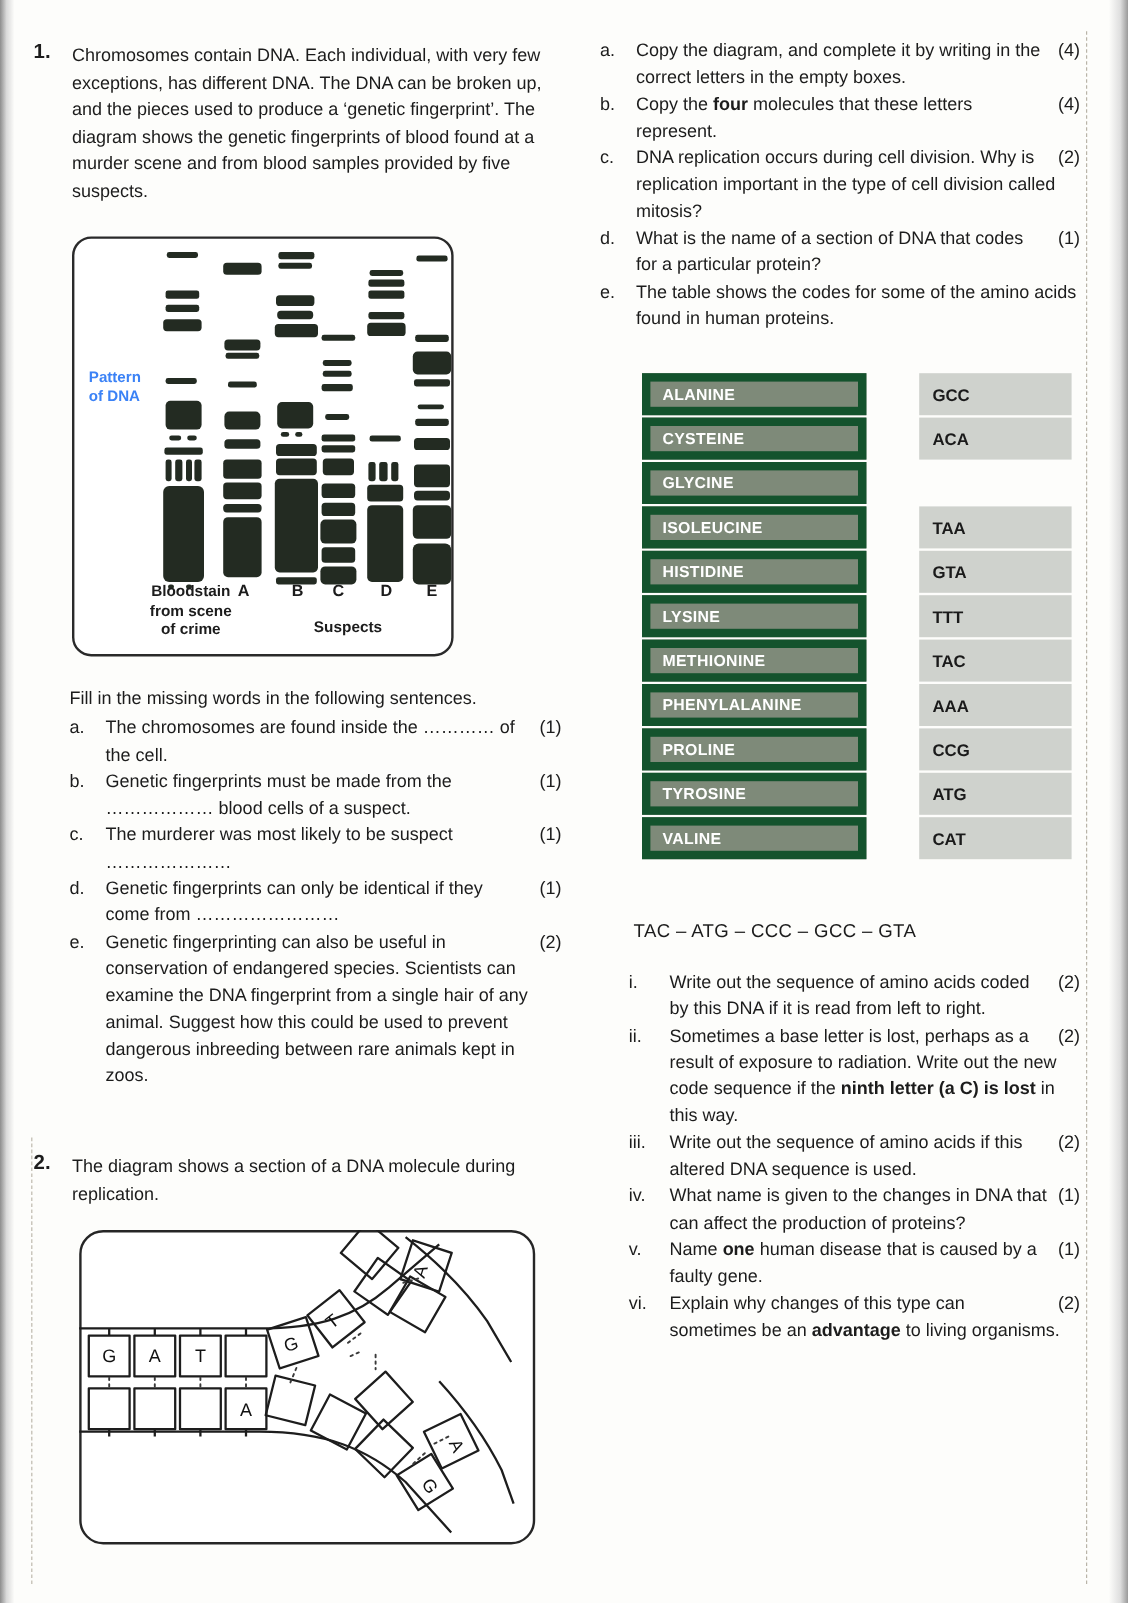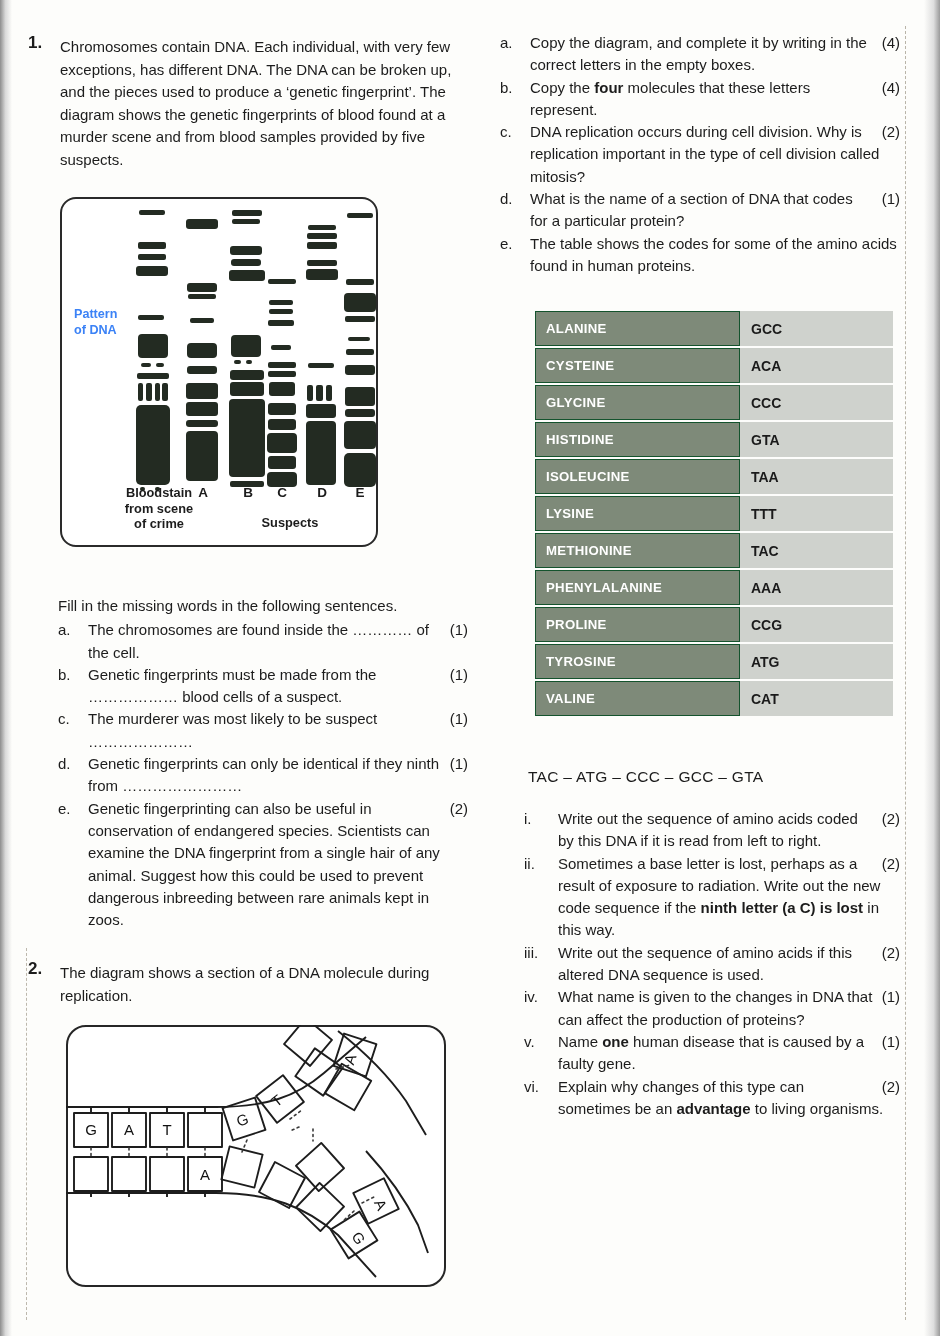--- a/index.html
+++ b/index.html
@@ -41,21 +41,21 @@
   .qbody{flex:1;font-size:15px;line-height:22.5px;}
   .qbody p{margin:4px;}
 
   .listrow{display:flex;align-items:flex-start;font-size:15px;line-height:22.3px;}
   .marker{flex:0 0 30px;}
   .marker.rom{flex:0 0 34px;}
   .ltext{flex:1;position:relative;}
   .marks{float:right;margin-left:8px;}
   b{font-weight:bold;}
 
-  .intro{font-size:15px;line-height:22.3px;margin-bottom:1px;margin-top:23px;}
+  .intro{font-size:15px;line-height:22.3px;margin-bottom:1px;}
 
   
   .gel-wrap{position:absolute;left:60px;top:197px;width:318px;height:350px;}
   .gel-box{
     position:absolute;inset:0;
     border:2.2px solid #2a2a2a;border-radius:16px;background:#ffffff;
   }
   .gel-label-left{
     position:absolute;left:14px;top:110px;font-size:12.6px;line-height:15.5px;
     font-weight:bold;color:#3b82f6;
@@ -64,29 +64,29 @@
     font-size:12.8px;line-height:15.5px;font-weight:bold;}
   .gel-suspects{position:absolute;left:160px;top:318px;width:140px;text-align:center;
     font-size:12.8px;font-weight:bold;}
   .lane-letter{position:absolute;top:288px;width:22px;text-align:center;
     font-size:13.5px;font-weight:bold;}
 
   
   .aa-table{position:absolute;left:535px;top:311px;width:358px;}
   .aa-row{display:flex;height:35px;margin-bottom:2px;}
   .aa-name{
-    width:205px;background:#7e8a79;color:#ffffff;
+    width:187px;background:#7e8a79;color:#ffffff;
     font-size:13.2px;font-weight:bold;letter-spacing:.3px;
     display:flex;align-items:center;padding-left:10px;box-sizing:border-box;
-    border:1px solid #14532d;
+    border:7px solid #14532d;
   }
   .aa-code{
     flex:1;background:#cfd2cd;color:#1a1a1a;
     font-size:14px;font-weight:bold;
-    display:flex;align-items:center;padding-left:11px;box-sizing:border-box;
+    display:flex;align-items:center;padding-left:11px;box-sizing:border-box;margin-left:44px;
   }
 
   .seq-intro{position:absolute;left:528px;top:712px;width:380px;
     font-size:15px;line-height:22.3px;}
   .seq-line{position:absolute;left:528px;top:768px;
     font-size:15.5px;letter-spacing:.3px;}
 
   .roman-list{position:absolute;left:500px;top:808px;width:400px;}
   .roman-list .listrow{padding-left:24px;}
 
@@ -228,21 +228,21 @@
       <div class="ltext"><span class="marks">(1)</span><span>Genetic fingerprints must be made from the ……………… blood cells of a suspect.</span></div>
     </div>
 
     <div class="listrow">
       <div class="marker">c.</div>
       <div class="ltext"><span class="marks">(1)</span><span>The murderer was most likely to be suspect …………………</span></div>
     </div>
 
     <div class="listrow">
       <div class="marker">d.</div>
-      <div class="ltext"><span class="marks">(1)</span><span>Genetic fingerprints can only be identical if they ninth from ……………………</span></div>
+      <div class="ltext"><span class="marks">(1)</span><span>Genetic fingerprints can only be identical if they come from ……………………</span></div>
     </div>
 
     <div class="listrow">
       <div class="marker">e.</div>
       <div class="ltext"><span class="marks">(2)</span><span>Genetic fingerprinting can also be useful in conservation of endangered species. Scientists can examine the DNA fingerprint from a single hair of any animal. Suggest how this could be used to prevent dangerous inbreeding between rare animals kept in zoos.</span></div>
     </div>
   </div>
 
   <div class="qrow" style="position:absolute;left:28px;top:958px;width:450px;">
     <div class="qnum">2.</div>
@@ -372,31 +372,30 @@
     <div class="aa-row">
         <div class="aa-name">ALANINE</div>
         <div class="aa-code">GCC</div>
       </div>
     <div class="aa-row">
         <div class="aa-name">CYSTEINE</div>
         <div class="aa-code">ACA</div>
       </div>
     <div class="aa-row">
         <div class="aa-name">GLYCINE</div>
-        <div class="aa-code">CCC</div>
+      </div>
+    <div class="aa-row">
+        <div class="aa-name">ISOLEUCINE</div>
+        <div class="aa-code">TAA</div>
       </div>
     <div class="aa-row">
         <div class="aa-name">HISTIDINE</div>
         <div class="aa-code">GTA</div>
       </div>
     <div class="aa-row">
-        <div class="aa-name">ISOLEUCINE</div>
-        <div class="aa-code">TAA</div>
-      </div>
-    <div class="aa-row">
         <div class="aa-name">LYSINE</div>
         <div class="aa-code">TTT</div>
       </div>
     <div class="aa-row">
         <div class="aa-name">METHIONINE</div>
         <div class="aa-code">TAC</div>
       </div>
     <div class="aa-row">
         <div class="aa-name">PHENYLALANINE</div>
         <div class="aa-code">AAA</div>

